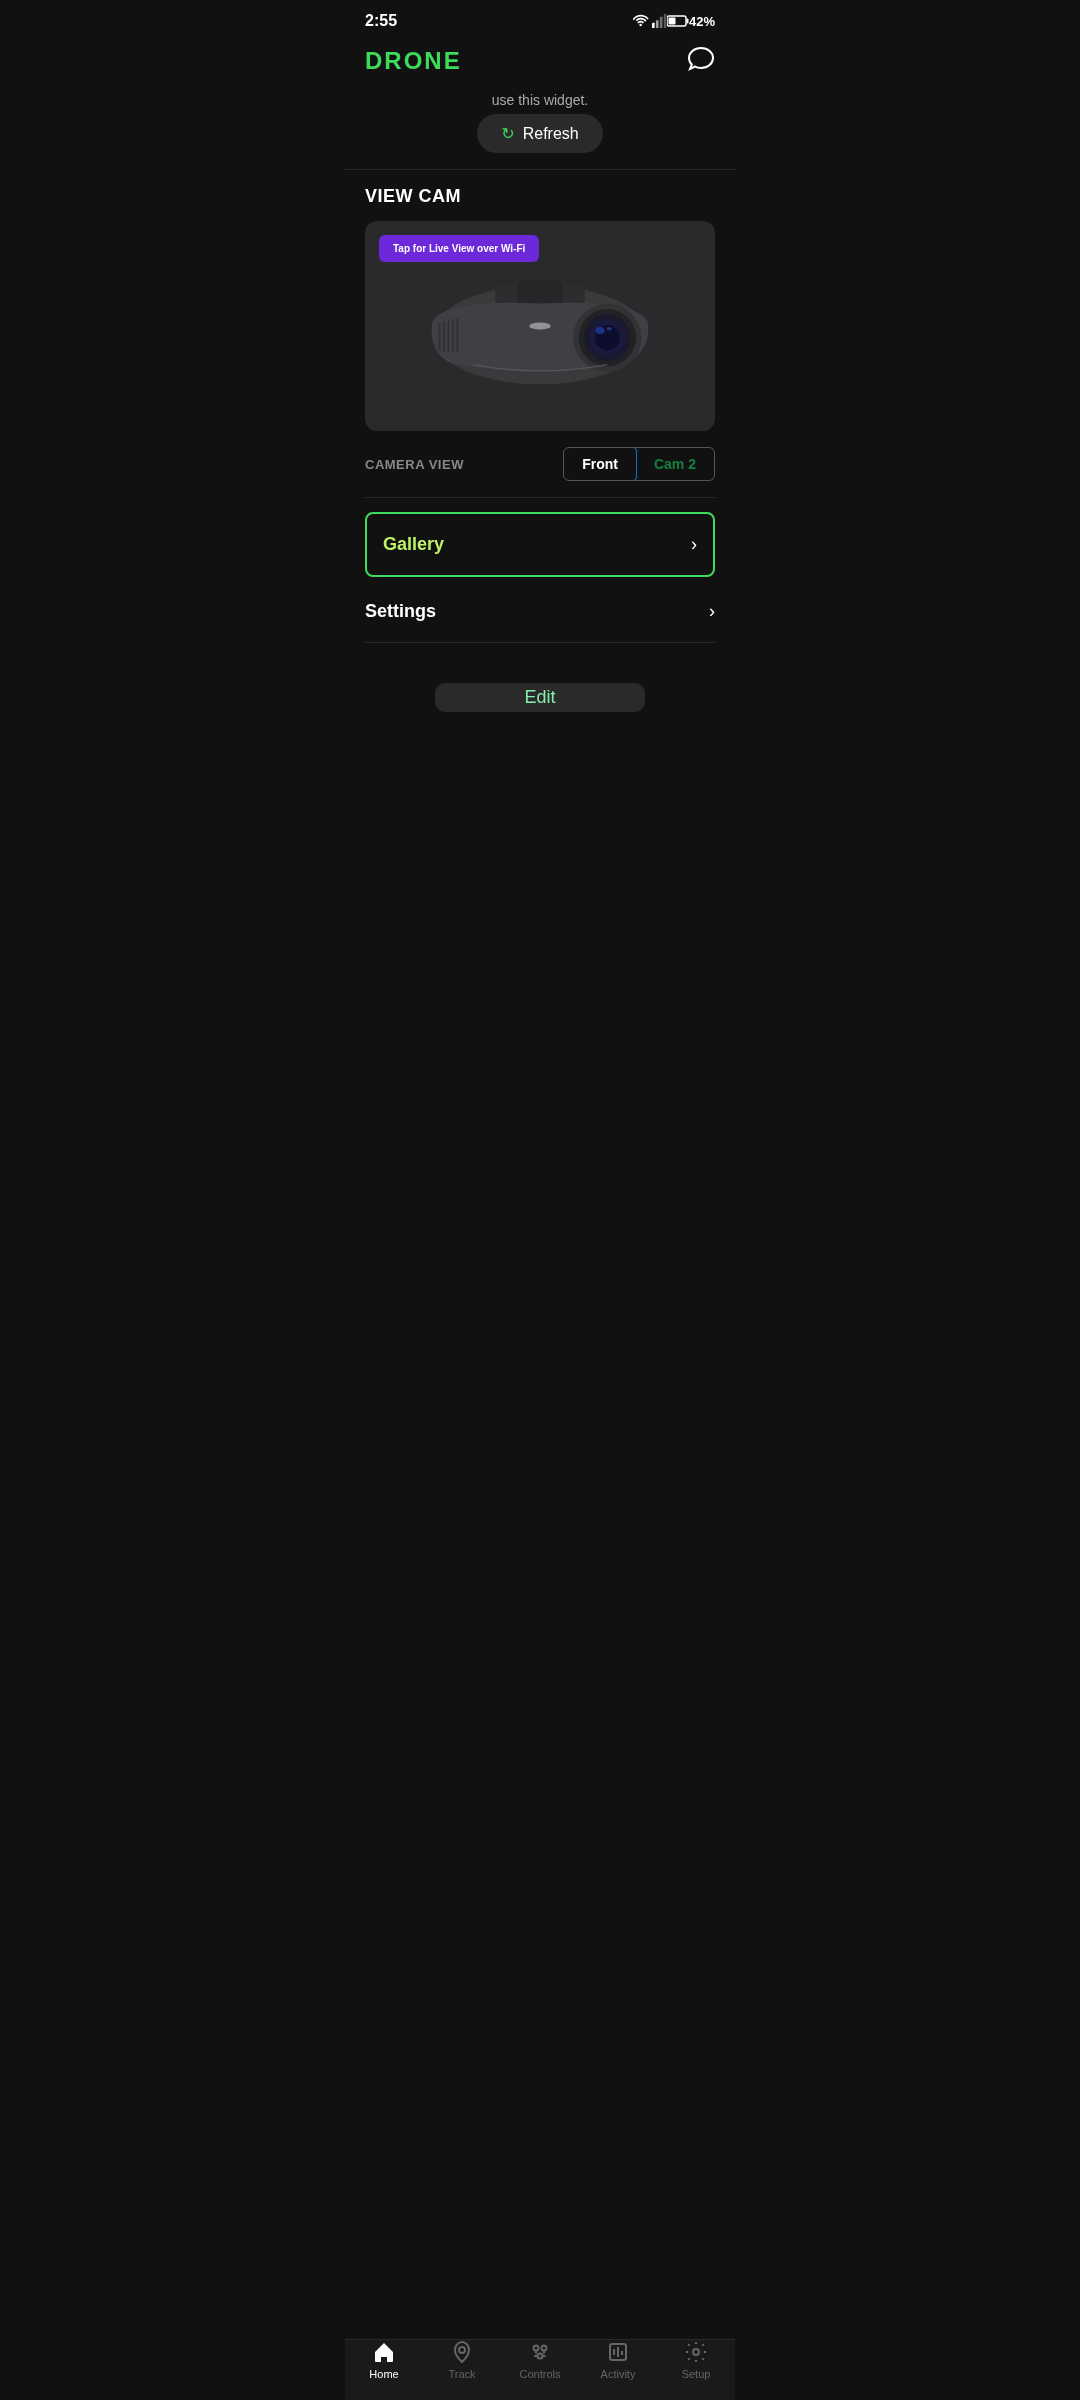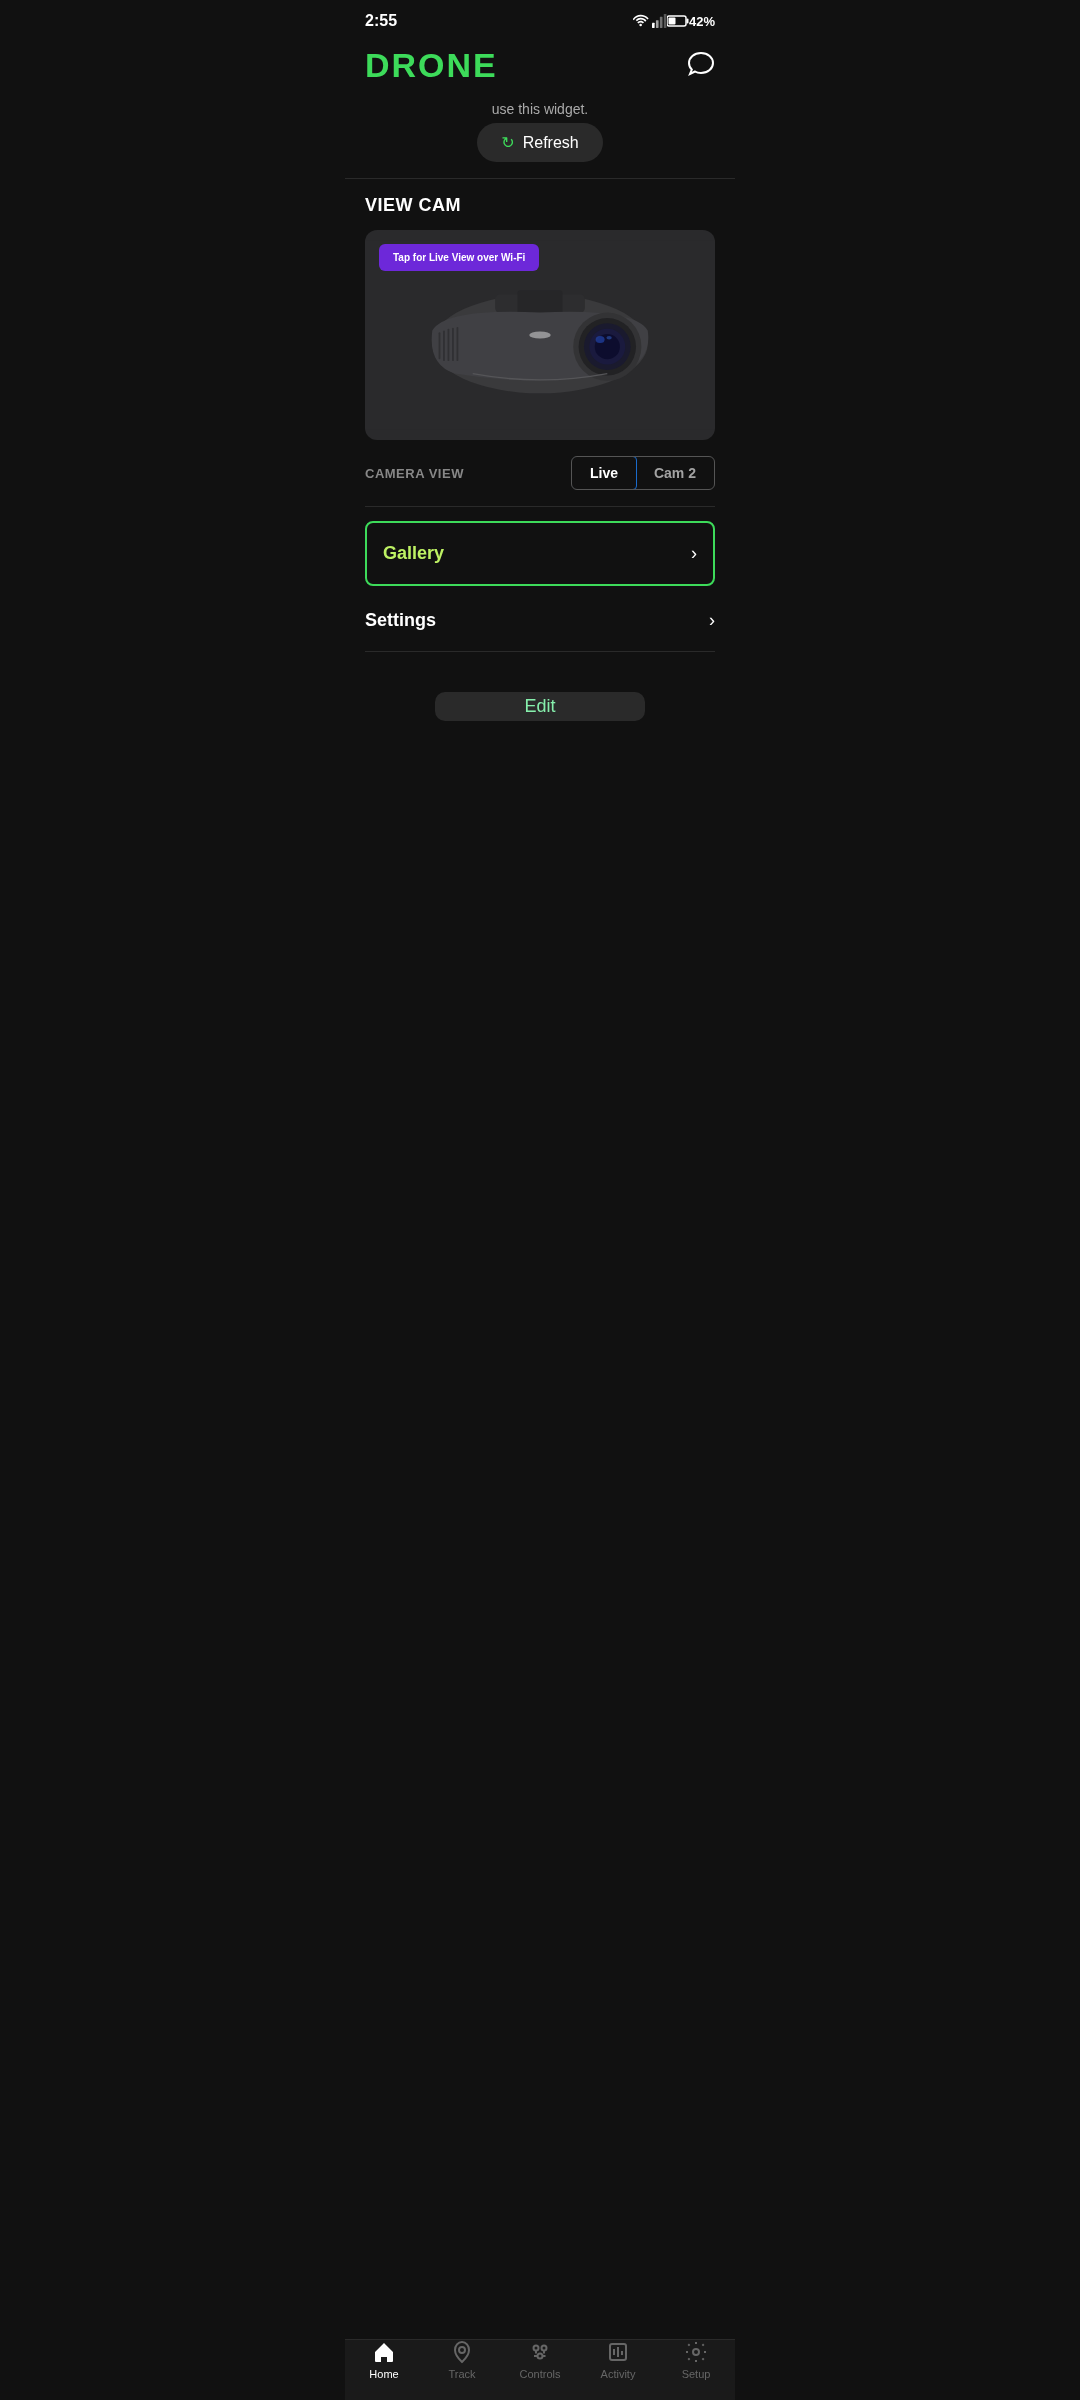--- a/index.html
+++ b/index.html
@@ -37,21 +37,21 @@
     }
 
     
     .header {
       display: flex;
       justify-content: space-between;
       align-items: center;
       padding: 8px 20px 12px;
     }
     .logo {
-      font-size: 34px;
+      font-size: 24px;
       font-weight: 800;
       color: #3ddb5a;
       letter-spacing: 2px;
     }
 
     
     .widget-area {
       text-align: center;
       padding: 4px 20px 16px;
       color: #aaaaaa;
@@ -166,21 +166,21 @@
     }
     .toggle-btn.active-front {
       background: transparent;
       border: 1.5px solid #1a6bcc;
       color: #ffffff;
       border-radius: 4px;
       margin: -1px;
     }
     .toggle-btn.active-cam2 {
       background: transparent;
-      color: #a3a3a3;
+      color: #15803d;
     }
 
     
     .menu-row {
       display: flex;
       justify-content: space-between;
       align-items: center;
       padding: 20px 0;
       border: 2px solid #3ddb5a;
       border-radius: 8px;
@@ -345,21 +345,21 @@
       <ellipse cx="195" cy="105" rx="12" ry="4" fill="#cccccc" opacity="0.6"></ellipse>
 
       <path d="M120 148 Q195 162 270 148" stroke="#555558" stroke-width="1.5" fill="none"></path>
     </svg>
   </div>
 
 
   <div class="row">
     <span class="row-label">CAMERA VIEW</span>
     <div class="toggle-group">
-      <button class="toggle-btn active-front">Live</button>
+      <button class="toggle-btn active-front">Front</button>
       <button class="toggle-btn active-cam2">Cam 2</button>
     </div>
   </div>
 
   <div class="menu-row">
     <span class="menu-row-label">Gallery</span>
     <span class="chevron">›</span>
   </div>
 
   <div class="settings-row">

